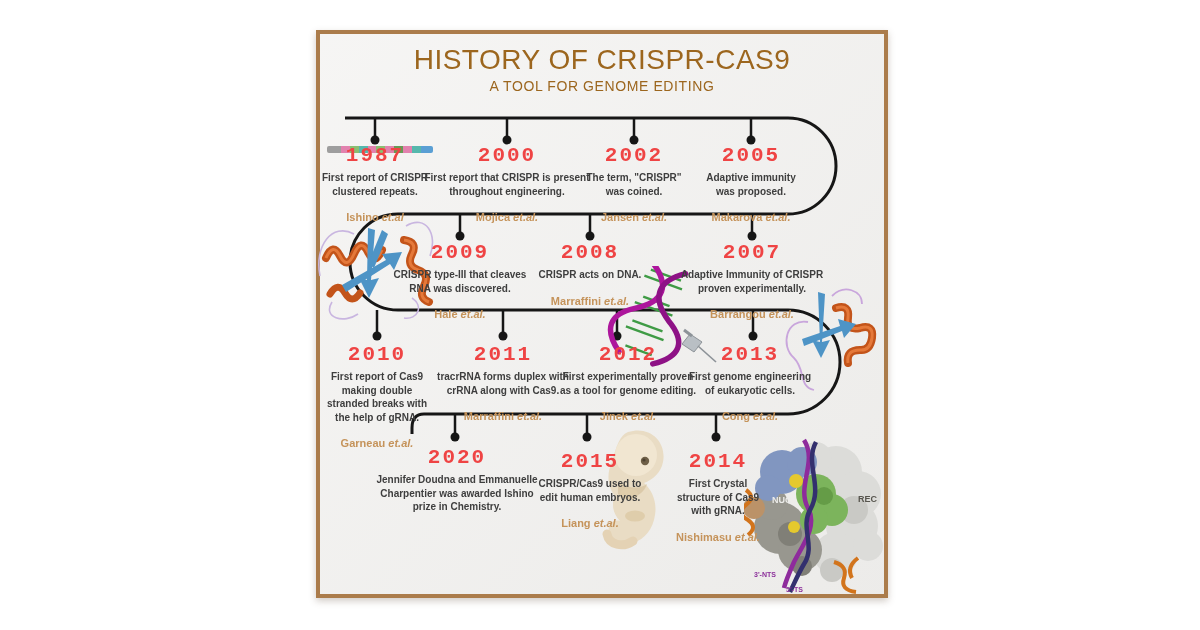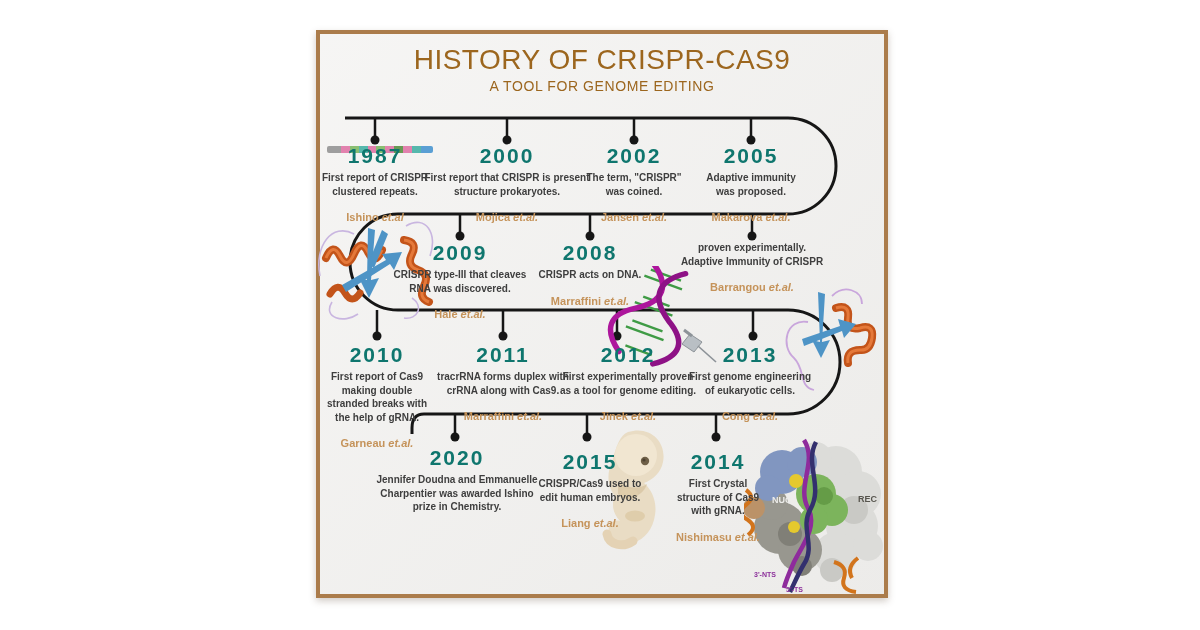--- a/index.html
+++ b/index.html
@@ -9,21 +9,21 @@
     border:4px solid #ab7c4b;background:#f1f0ee;
     box-shadow:0 3px 7px rgba(90,70,50,0.28);}
   .poster:after{content:"";position:absolute;inset:0;
     background:linear-gradient(135deg,rgba(255,255,255,.35),rgba(0,0,0,.02));pointer-events:none;}
   .title{position:absolute;left:320px;top:44px;width:564px;text-align:center;
     font-size:28px;font-weight:normal;letter-spacing:.5px;color:#9c661e;}
   .subtitle{position:absolute;left:320px;top:78px;width:564px;text-align:center;
     font-size:14px;font-weight:normal;letter-spacing:.6px;color:#9c661e;}
   svg.layer{position:absolute;left:0;top:0;pointer-events:none;}
   .event{position:absolute;width:300px;text-align:center;}
-  .year{font-size:21px;line-height:24px;font-weight:bold;color:#0f766e;letter-spacing:2px;margin-bottom:3px;}
+  .year{font-size:21px;line-height:24px;font-weight:bold;color:#ef4444;letter-spacing:2px;margin-bottom:3px;font-family:Liberation Mono, monospace;}
   .dline{font-size:10px;line-height:13.5px;font-weight:bold;color:#3e3e3e;white-space:nowrap;}
   .cite{font-size:11px;line-height:13px;font-weight:bold;color:#c5935a;margin-top:13px;white-space:nowrap;}
   .cite .etal{font-style:italic;}
   .repeat-bar{position:absolute;left:327px;top:146px;width:106px;height:7px;display:flex;
     border-radius:2px;overflow:hidden;}
   .repeat-bar span{flex:1;height:100%;}
   .repeat-bar span:first-child{flex:1.6;}
   .repeat-bar span:last-child{flex:1.4;}
 </style>
 </head>
@@ -195,21 +195,21 @@
   <div class="event" style="left:225px;top:144px">
     <div class="year">1987</div>
     <div class="dline">First report of CRISPR</div>
     <div class="dline">clustered repeats.</div>
     <div class="cite"><span class="auth">Ishino</span> <span class="etal">et.al</span></div>
   </div>
 
   <div class="event" style="left:357px;top:144px">
     <div class="year">2000</div>
     <div class="dline">First report that CRISPR is present</div>
-    <div class="dline">structure prokaryotes.</div>
+    <div class="dline">throughout engineering.</div>
     <div class="cite"><span class="auth">Mojica</span> <span class="etal">et.al.</span></div>
   </div>
 
   <div class="event" style="left:484px;top:144px">
     <div class="year">2002</div>
     <div class="dline">The term, "CRISPR"</div>
     <div class="dline">was coined.</div>
     <div class="cite"><span class="auth">Jansen</span> <span class="etal">et.al.</span></div>
   </div>
 
@@ -227,22 +227,23 @@
     <div class="cite"><span class="auth">Hale</span> <span class="etal">et.al.</span></div>
   </div>
 
   <div class="event" style="left:440px;top:241px">
     <div class="year">2008</div>
     <div class="dline">CRISPR acts on DNA.</div>
     <div class="cite"><span class="auth">Marraffini</span> <span class="etal">et.al.</span></div>
   </div>
 
   <div class="event" style="left:602px;top:241px">
+    <div class="year">2007</div>
+    <div class="dline">Adaptive Immunity of CRISPR</div>
     <div class="dline">proven experimentally.</div>
-    <div class="dline">Adaptive Immunity of CRISPR</div>
     <div class="cite"><span class="auth">Barrangou</span> <span class="etal">et.al.</span></div>
   </div>
 
   <div class="event" style="left:227px;top:343px">
     <div class="year">2010</div>
     <div class="dline">First report of Cas9</div>
     <div class="dline">making double</div>
     <div class="dline">stranded breaks with</div>
     <div class="dline">the help of gRNA.</div>
     <div class="cite"><span class="auth">Garneau</span> <span class="etal">et.al.</span></div>

